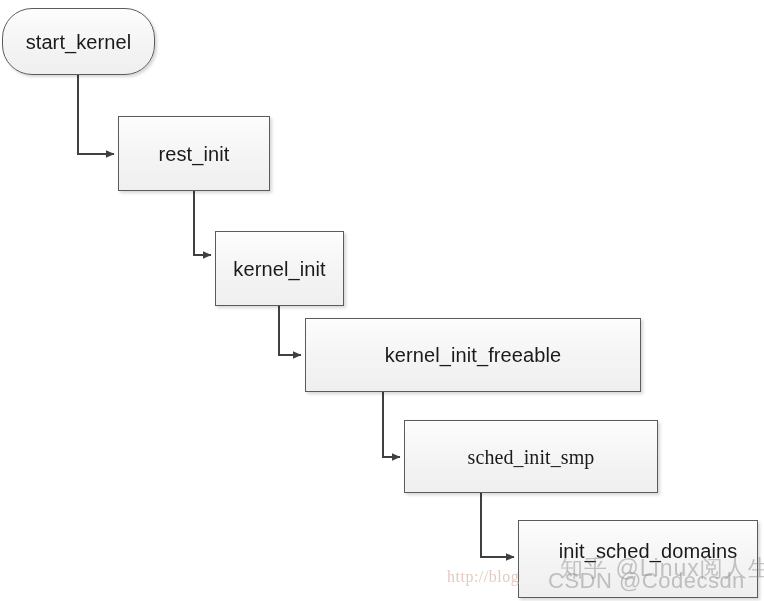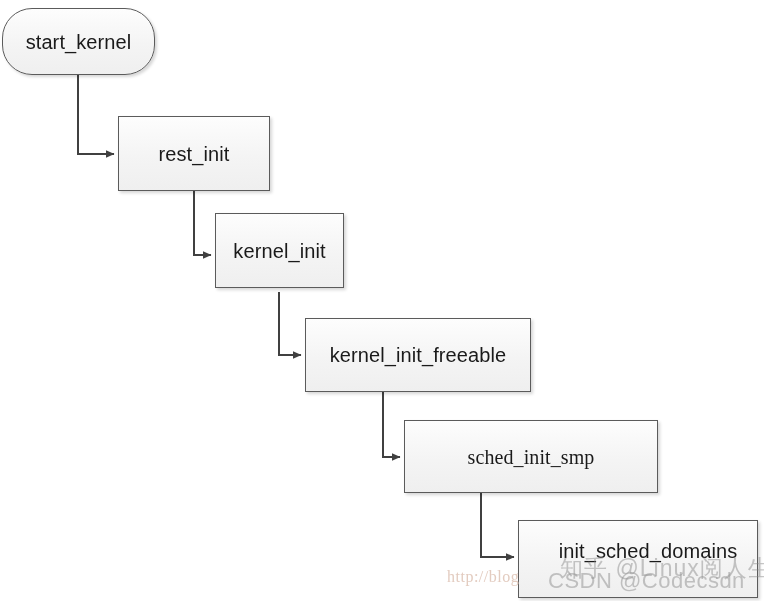--- a/index.html
+++ b/index.html
@@ -100,25 +100,25 @@
   </svg>
 
   <div class="node" id="node-start_kernel" style="left:2px; top:8px; width:153px; height:67px;border-radius:30px;">
     <span>start_kernel</span>
   </div>
 
   <div class="node" id="node-rest_init" style="left:118px; top:116px; width:152px; height:75px;text-align:right;">
     <span>rest_init</span>
   </div>
 
-  <div class="node" id="node-kernel_init" style="left:215px; top:213px; width:129px; height:75px;">
+  <div class="node" id="node-kernel_init" style="left:215px; top:231px; width:129px; height:75px;">
     <span>kernel_init</span>
   </div>
 
-  <div class="node" id="node-kernel_init_freeable" style="left:305px; top:318px; width:226px; height:74px;">
+  <div class="node" id="node-kernel_init_freeable" style="left:305px; top:318px; width:336px; height:74px;">
     <span>kernel_init_freeable</span>
   </div>
 
   <div class="node" id="node-sched_init_smp" style="left:404px; top:420px; width:254px; height:73px;font-family:Liberation Serif, serif;">
     <span>sched_init_smp</span>
   </div>
 
   <div class="node last-node" id="node-init_sched_domains" style="left:518px; top:520px; width:240px; height:78px;">
     <span>init_sched_domains</span>
   </div>

